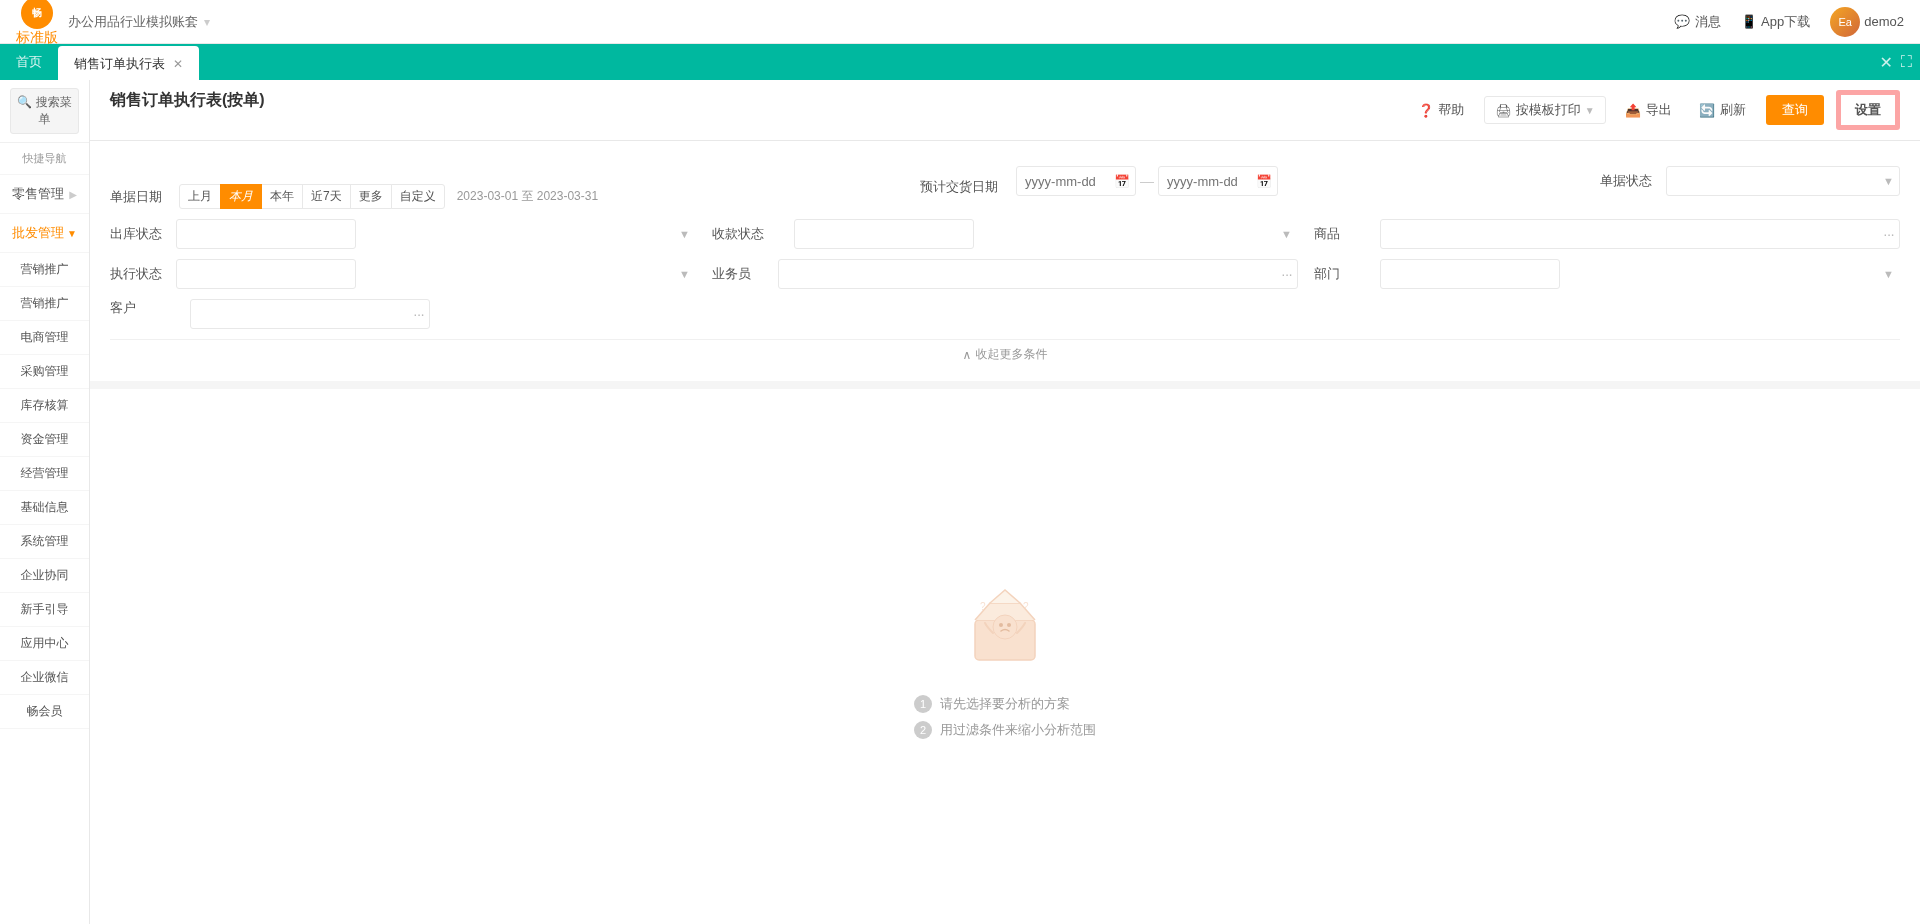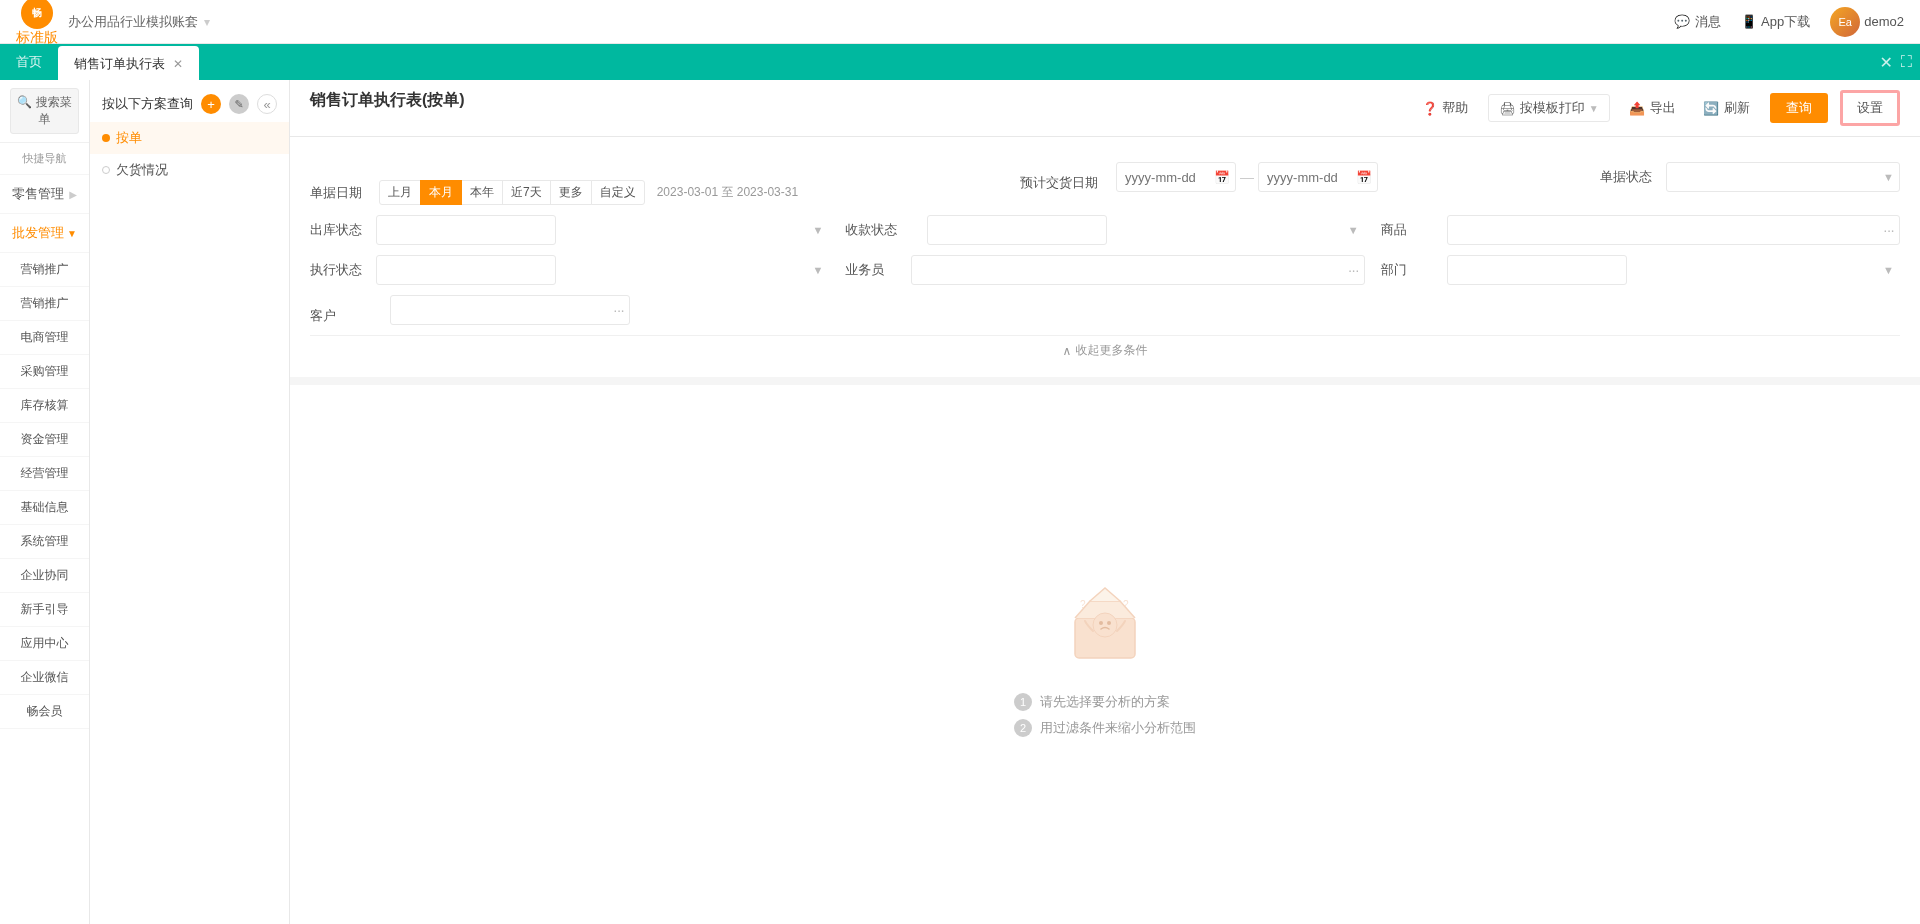--- a/index.html
+++ b/index.html
@@ -298,25 +298,26 @@
       color: #fff;
       border: none;
       padding: 6px 16px;
       border-radius: 3px;
       cursor: pointer;
       font-size: 13px;
     }
     .btn-outline {
       background: #fff;
       color: #555;
-      border: 3px solid #fca5a5;
+      border: 5px solid #fca5a5;
       padding: 6px 14px;
       border-radius: 3px;
       cursor: pointer;
       font-size: 13px;
+      font-weight: bold;
     }
 
     
     .filter-area {
       background: #fff;
       padding: 12px 20px;
     }
     .filter-row {
       display: flex;
       align-items: center;
@@ -410,21 +411,21 @@
       padding: 3px 8px;
       font-size: 12px;
       color: #555;
       cursor: pointer;
       border: 1px solid #e8e8e8;
       margin-left: -1px;
       background: #fff;
     }
     .date-tab:first-child { border-radius: 3px 0 0 3px; }
     .date-tab:last-child { border-radius: 0 3px 3px 0; }
-    .date-tab.active { background: #ff8c00; color: #fff; border-color: #ff8c00; z-index: 1; }
+    .date-tab.active { background: #ff8c00; color: #fff; border-color: #ff8c00; z-index: 1; font-style: italic; }
 
     .date-range-text {
       font-size: 12px;
       color: #999;
       margin-left: 6px;
     }
 
     
     .collapse-row {
       display: flex;
@@ -592,40 +593,20 @@
       <span>企业微信</span>
     </div>
     <div class="sidebar-item">
       <span>畅会员</span>
     </div>
   </div>
 
   <div class="content-area">
     <div class="content-split">
 
-      <div class="left-panel">
-        <div class="left-panel-header">
-          <span>按以下方案查询</span>
-          <div class="left-panel-header-actions">
-            <div class="lph-btn">+</div>
-            <div class="lph-btn gray">
-              <span style="font-size:11px;">✎</span>
-            </div>
-            <div class="lph-btn outline">«</div>
-          </div>
-        </div>
-        <div class="left-panel-item active">
-          <span class="item-dot"></span>
-          <span>按单</span>
-        </div>
-        <div class="left-panel-item">
-          <span style="width:8px;height:8px;border-radius:50%;border:1px solid #ccc;display:inline-block;"></span>
-          <span>欠货情况</span>
-        </div>
-      </div>
 
       <div class="right-content">
 
         <div class="page-header">
           <div class="page-title-row">
             <h2 class="page-title">销售订单执行表(按单)</h2>
             <div class="page-header-actions">
               <div class="header-action-btn">
                 <span>❓</span>
                 <span>帮助</span>
@@ -744,21 +725,21 @@
               <div class="filter-field-inner" style="flex:1;">
                 <select class="filter-select">
                   <option value=""></option>
                 </select>
                 <span class="chevron">▼</span>
               </div>
             </div>
           </div>
 
           <div class="filter-row">
-            <div style="display:flex;align-items:flex-end;gap:20px;flex:0 0 320px;">
+            <div style="display:flex;align-items:flex-start;gap:20px;flex:0 0 320px;">
               <span class="filter-label">客户</span>
               <div class="filter-field-inner" style="flex:1;">
                 <input type="text" class="filter-input" style="width: 100%; padding-right: 24px;">
                 <span class="dots">···</span>
               </div>
             </div>
           </div>
 
           <div class="collapse-row">
             <div class="collapse-btn">

